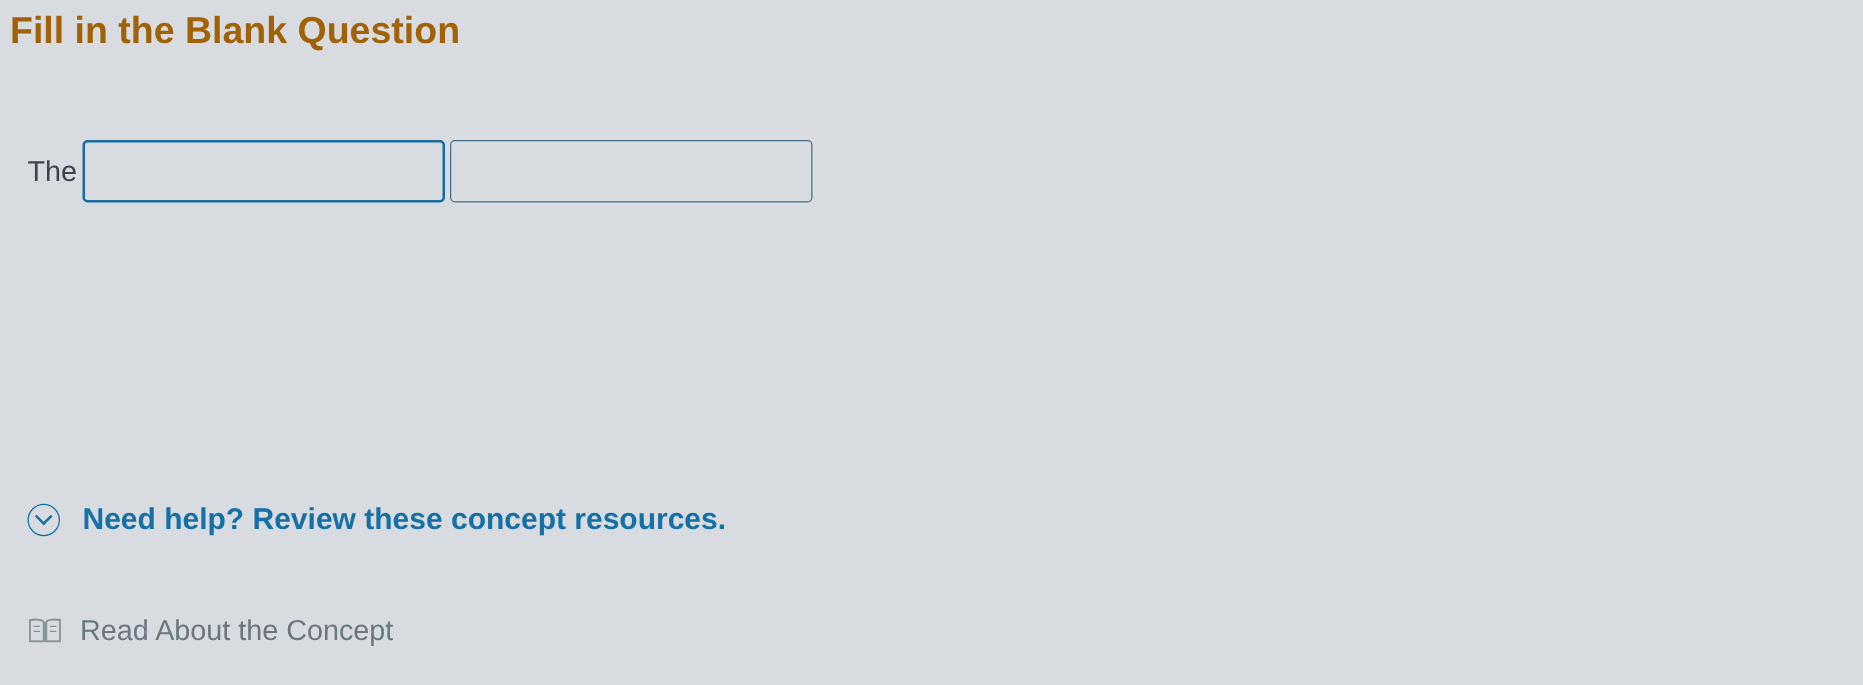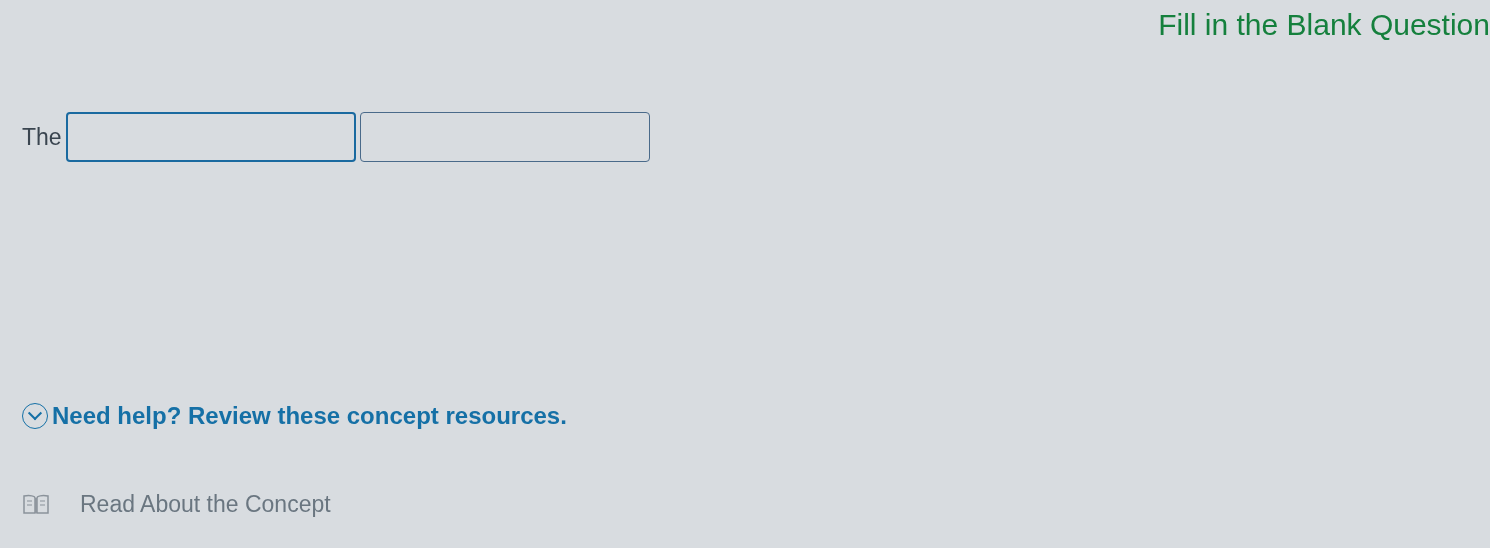--- a/index.html
+++ b/index.html
@@ -10,24 +10,23 @@
     body {
       font-family: Arial, Helvetica, sans-serif;
       background: #d8dce0;
       width: 1490px;
       height: 548px;
       overflow: hidden;
       position: relative;
     }
     .title {
       font-size: 30px;
-      color: #15803d;
+      color: #a16207;
       padding: 8px 0 0 8px;
-      font-weight: 400;
-      text-align: right;
+      font-weight: 700;
     }
     .question-row {
       display: flex;
       align-items: center;
       padding: 70px 0 0 22px;
       gap: 4px;
     }
     .prefix-text, .suffix-text {
       font-size: 23px;
       color: #3a4550;
@@ -49,21 +48,21 @@
     .blank-input.unfocused {
       width: 290px;
       border: 1px solid #4a6a8a;
     }
     .help-section {
       position: absolute;
       bottom: 118px;
       left: 22px;
       display: flex;
       align-items: center;
-      gap: 4px;
+      gap: 18px;
     }
     .chevron-circle {
       width: 26px;
       height: 26px;
       border: 1.5px solid #1570a6;
       border-radius: 50%;
       display: flex;
       align-items: center;
       justify-content: center;
       cursor: pointer;
@@ -91,21 +90,20 @@
     .book-icon {
       width: 28px;
       height: 24px;
       display: flex;
       align-items: center;
       justify-content: center;
     }
     .read-text {
       font-size: 23px;
       color: #6a7680;
-      margin-left: 16px;
     }
   </style>
 </head>
 <body>
 
 <div class="title">Fill in the Blank Question</div>
 
 <div class="question-row">
   <span class="prefix-text">The</span>
   <input type="text" class="blank-input focused" value="" style="">

